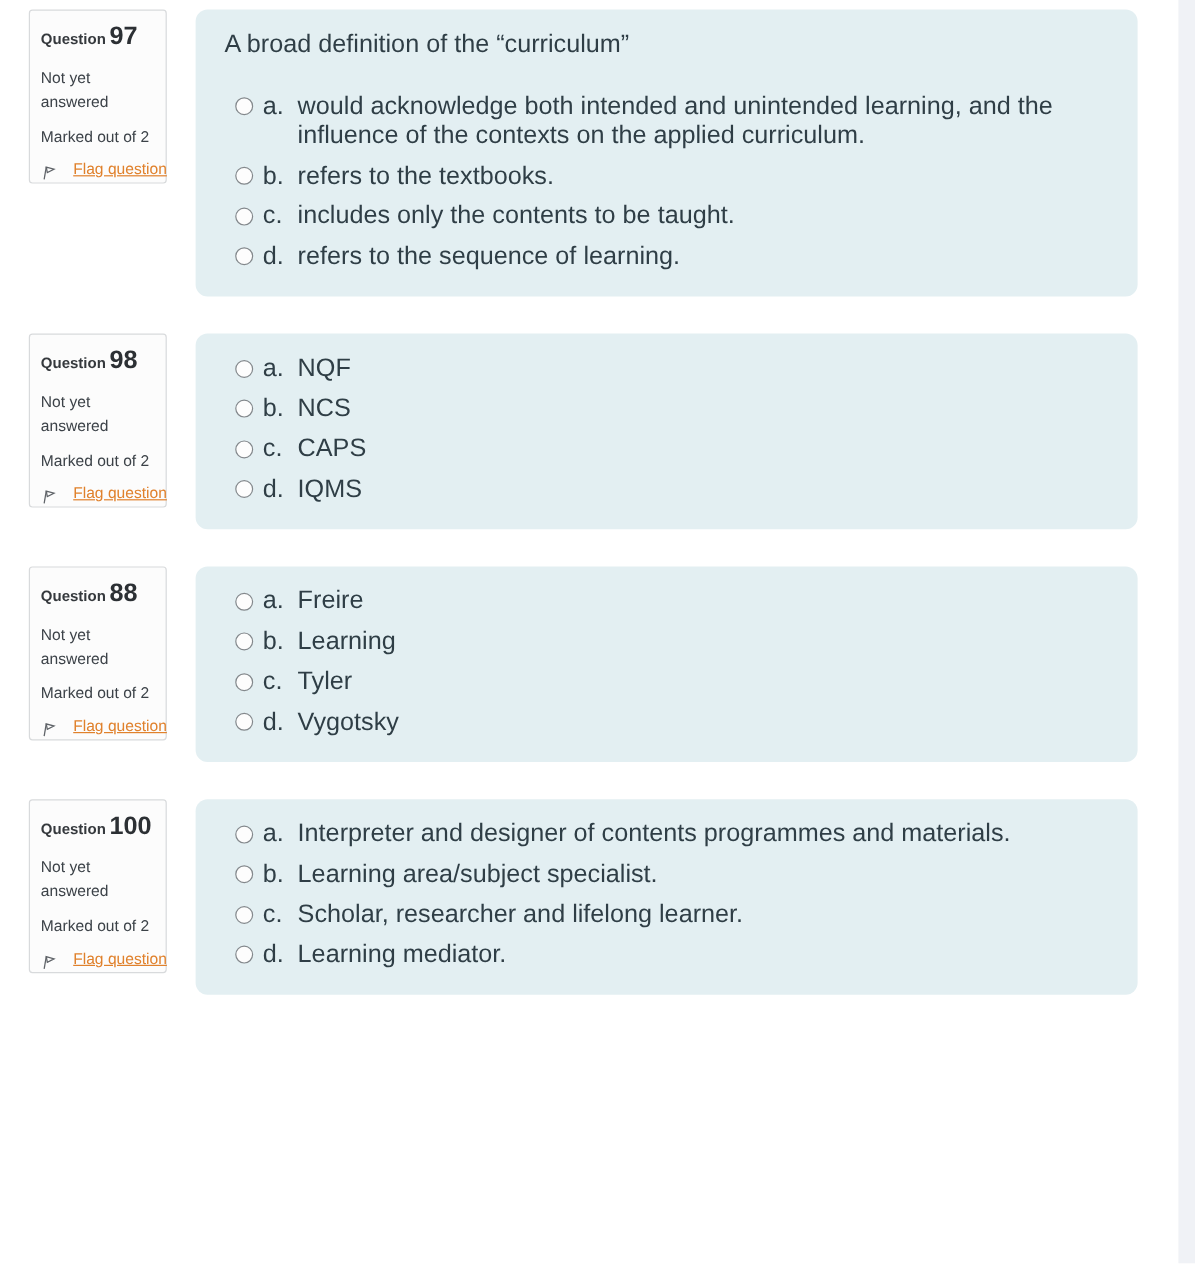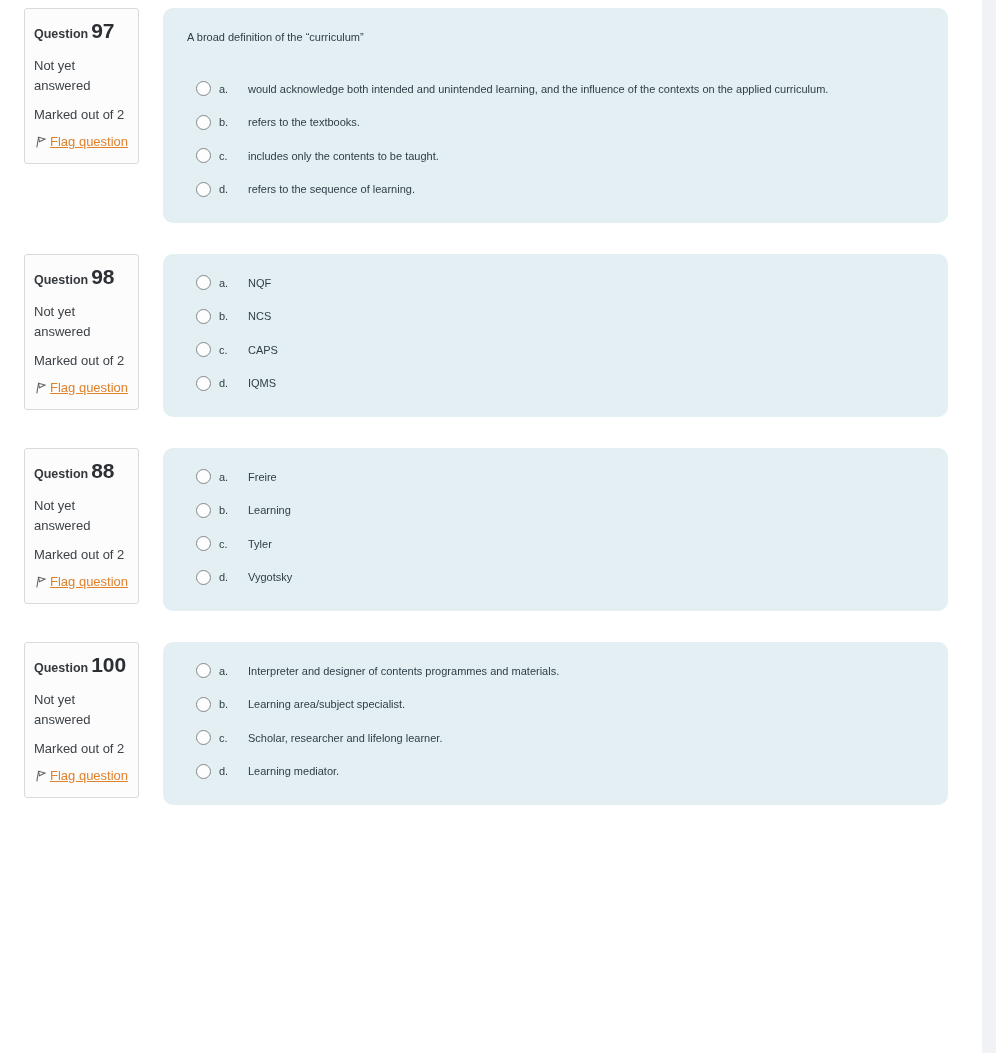--- a/index.html
+++ b/index.html
@@ -7,40 +7,40 @@
   .page { position: relative; width: 996px; height: 1053px; background: #ffffff; }
   .scroll-strip { position: absolute; top: 0; right: 0; width: 14px; height: 100%; background: #f0f2f6; }
   .quiz { position: absolute; top: 8px; left: 24px; width: 924px; }
   .qrow { display: flex; gap: 24px; align-items: flex-start; margin-bottom: 31px; }
 
   .qinfo {
     width: 115px; flex: none;
     background: #fcfcfc;
     border: 1px solid #d8dadc;
     border-radius: 3px;
-    padding: 9px 9px 11px 9px;
+    padding: 9px 9px 1px 9px;
     font-size: 13px; line-height: 20px; color: #3c4248;
   }
   .qheader { margin-bottom: 9px; line-height: 26px; white-space: nowrap; }
   .qlabel { font-weight: bold; font-size: 12.5px; color: #35393d; }
   .qnum { font-size: 21px; font-weight: bold; color: #2c3034; margin-left: 3px; }
   .qstate { margin-bottom: 9px; }
   .qgrade { margin-bottom: 7px; white-space: nowrap; }
-  .qflag { display: flex; align-items: center; gap: 2px; }
+  .qflag { display: flex; align-items: flex-end; gap: 13px; }
   .flagicon { width: 14px; height: 14px; flex: none; display: inline-block; }
   .flagicon svg { display: block; width: 14px; height: 14px; }
   .flaglink { color: #e0812c; text-decoration: underline; cursor: pointer; font-size: 13px; white-space: nowrap; }
 
   .qcontent {
     flex: 1;
     background: #e3eff2;
     border-radius: 10px;
     padding: 17px 26px 21px 24px;
     color: #2f3e46;
-    font-size: 11px; line-height: 24.5px;
+    font-size: 21px; line-height: 24.5px;
   }
   .qtext { margin-bottom: 27px; }
   .answers { }
   .answer { display: flex; align-items: flex-start; padding-left: 9px; margin-bottom: 9px; }
   .answer:last-child { margin-bottom: 0; }
   .radio {
     width: 15px; height: 15px; flex: none;
     border: 1.5px solid #83888c; border-radius: 50%;
     background: #fdfdfd; margin-right: 8px; margin-top: 4.5px;
     cursor: pointer;

